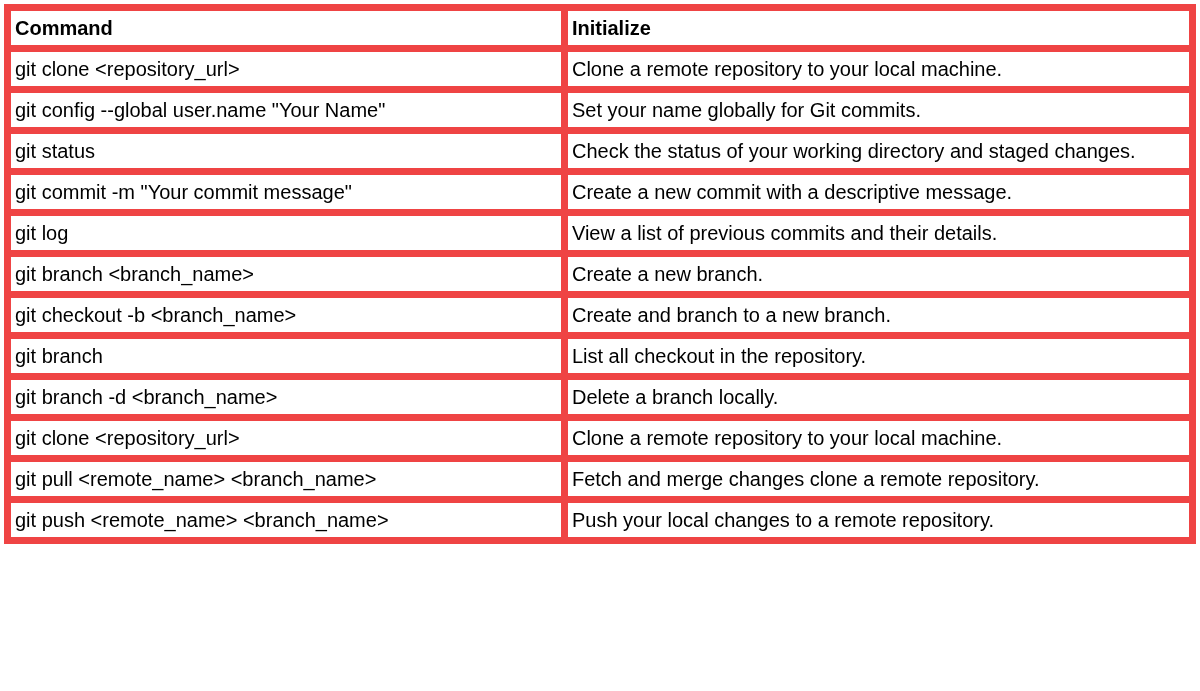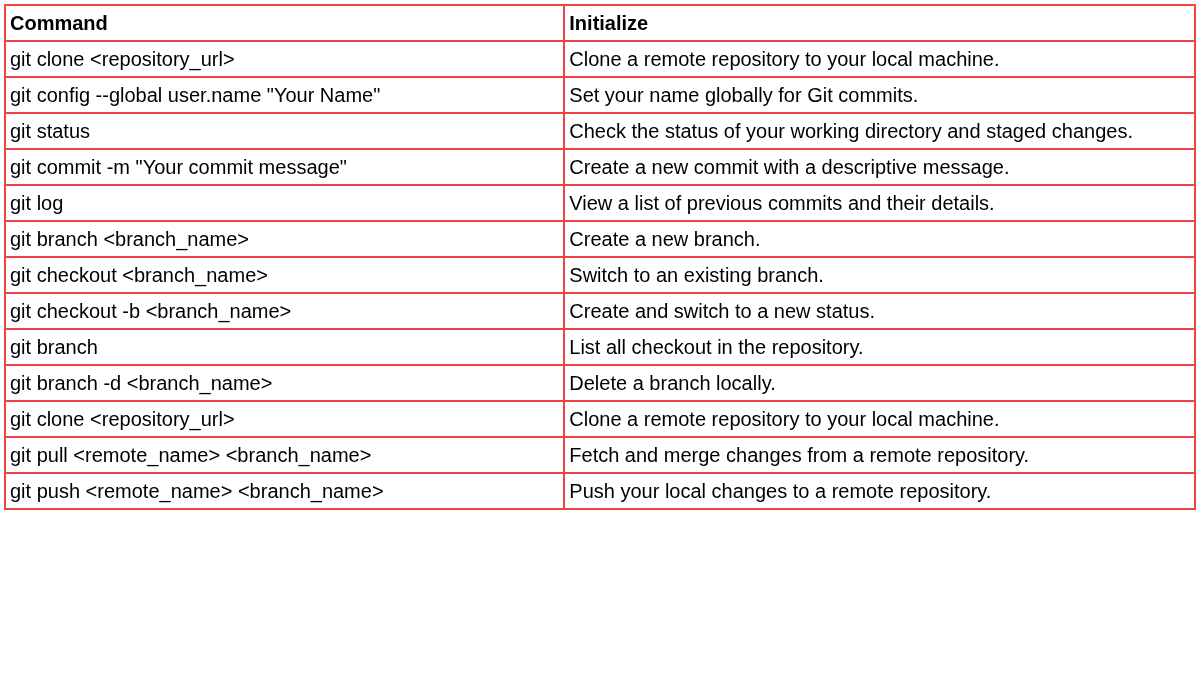--- a/index.html
+++ b/index.html
@@ -11,21 +11,21 @@
       font-family: Helvetica, Arial, sans-serif;
       background: #ffffff;
       padding: 4px;
     }
     table {
       width: 100%;
       border-collapse: collapse;
       table-layout: auto;
     }
     th, td {
-      border: 2px solid #ef4444;
+      border: 7px solid #ef4444;
       padding: 3px 4px;
       text-align: left;
       font-size: 20px;
       line-height: 1.4;
       vertical-align: middle;
       white-space: nowrap;
     }
     th {
       font-weight: bold;
       background: #ffffff;
@@ -66,41 +66,37 @@
       </tr>
       <tr>
         <td class="command-cell">git log</td>
         <td class="description-cell">View a list of previous commits and their details.</td>
       </tr>
       <tr>
         <td class="command-cell">git branch &lt;branch_name&gt;</td>
         <td class="description-cell">Create a new branch.</td>
       </tr>
       <tr>
-        <td class="command-cell">git checkout &lt;branch_name&gt;</td>
-        <td class="description-cell">Switch to an existing branch.</td>
-      </tr>
-      <tr>
         <td class="command-cell">git checkout -b &lt;branch_name&gt;</td>
-        <td class="description-cell">Create and switch to a new status.</td>
+        <td class="description-cell">Create and branch to a new branch.</td>
       </tr>
       <tr>
         <td class="command-cell">git branch</td>
         <td class="description-cell">List all checkout in the repository.</td>
       </tr>
       <tr>
         <td class="command-cell">git branch -d &lt;branch_name&gt;</td>
         <td class="description-cell">Delete a branch locally.</td>
       </tr>
       <tr>
         <td class="command-cell">git clone &lt;repository_url&gt;</td>
         <td class="description-cell">Clone a remote repository to your local machine.</td>
       </tr>
       <tr>
         <td class="command-cell">git pull &lt;remote_name&gt; &lt;branch_name&gt;</td>
-        <td class="description-cell">Fetch and merge changes from a remote repository.</td>
+        <td class="description-cell">Fetch and merge changes clone a remote repository.</td>
       </tr>
       <tr>
         <td class="command-cell">git push &lt;remote_name&gt; &lt;branch_name&gt;</td>
         <td class="description-cell">Push your local changes to a remote repository.</td>
       </tr>
     </tbody>
 </table>
 
 </body></html>

